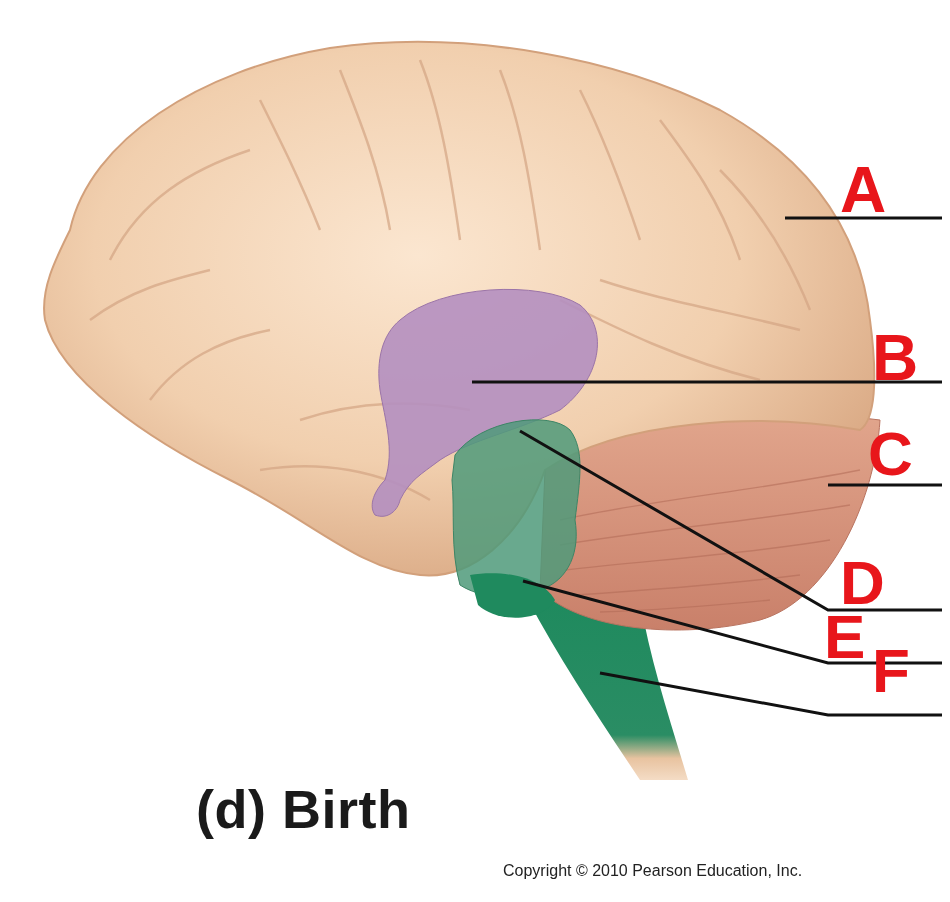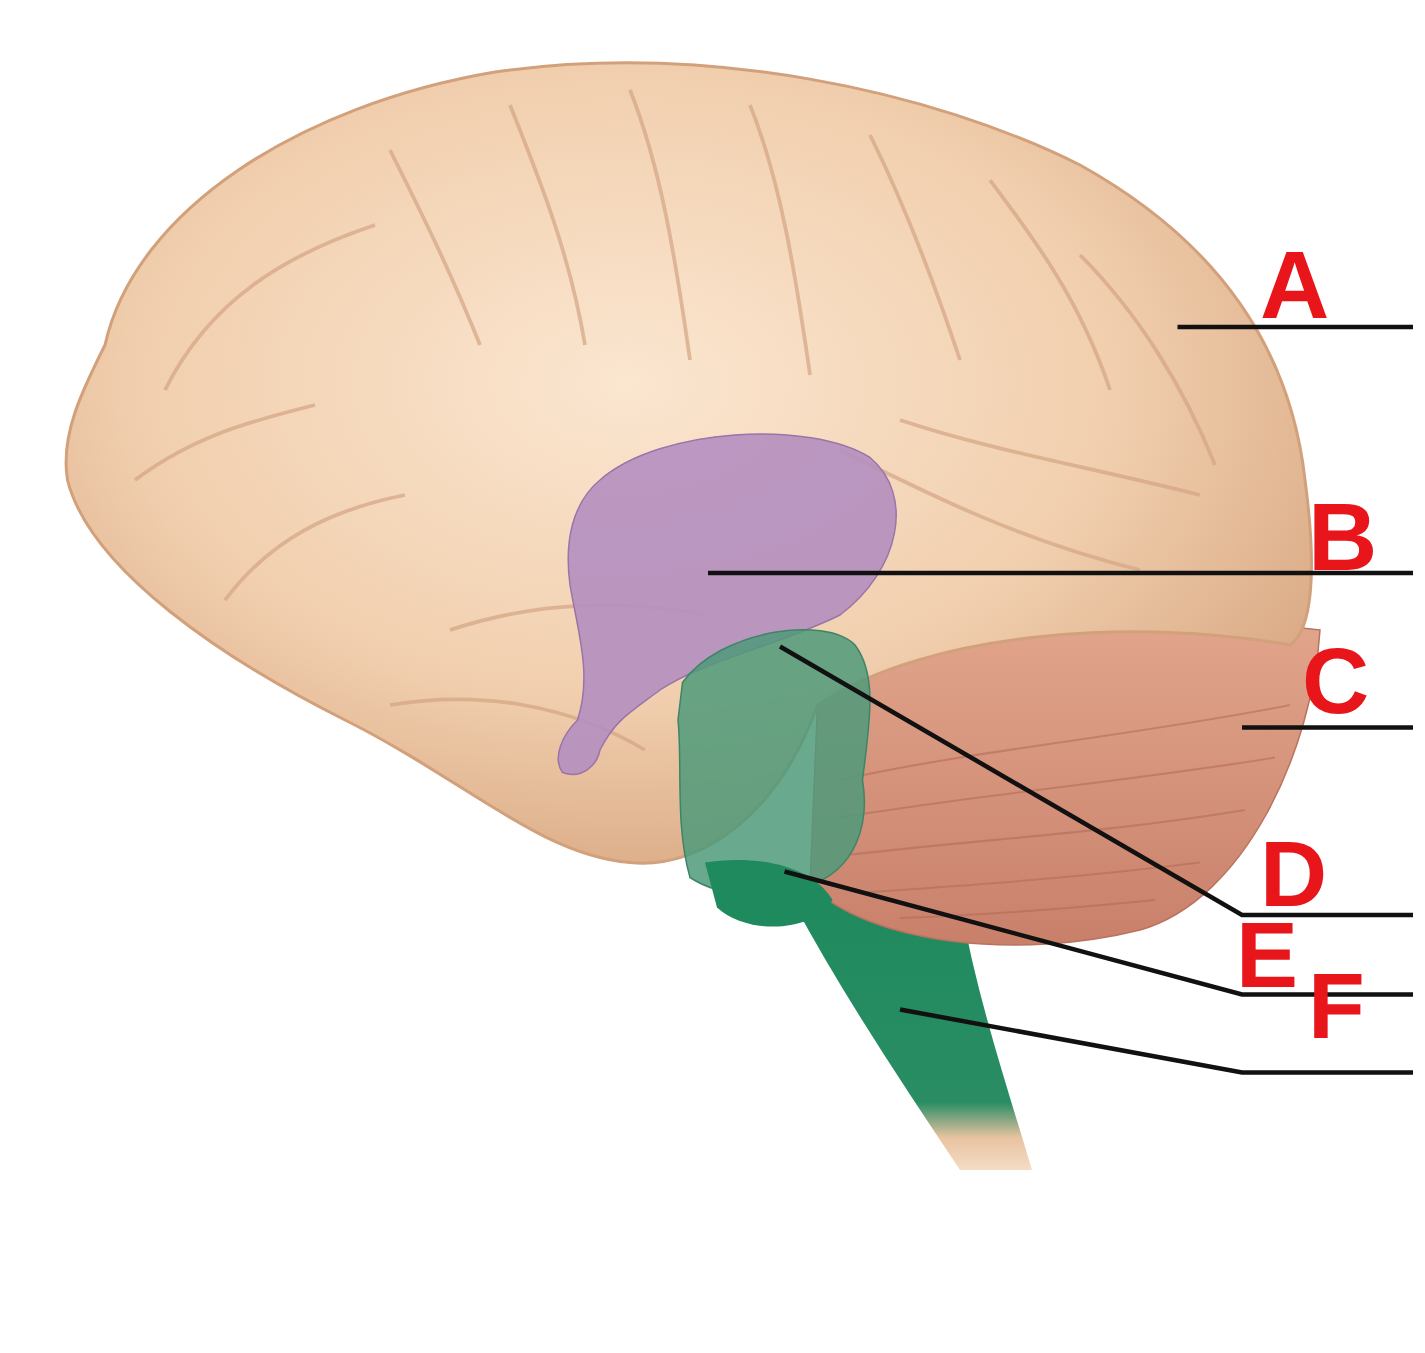--- a/index.html
+++ b/index.html
@@ -87,13 +87,15 @@
     <g font-family="Liberation Sans, sans-serif" font-weight="bold" fill="#e8161b">
       <text x="840" y="212" font-size="64">A</text>
       <text x="872" y="380" font-size="64">B</text>
       <text x="868" y="475" font-size="62">C</text>
       <text x="840" y="604" font-size="62">D</text>
       <text x="824" y="658" font-size="62">E</text>
       <text x="872" y="692" font-size="62">F</text>
     </g>
   </svg>
 
+  <div class="caption">(d) Birth</div>
+  <div class="copyright">Copyright © 2010 Pearson Education, Inc.</div>
 </div>
 
 </body></html>

